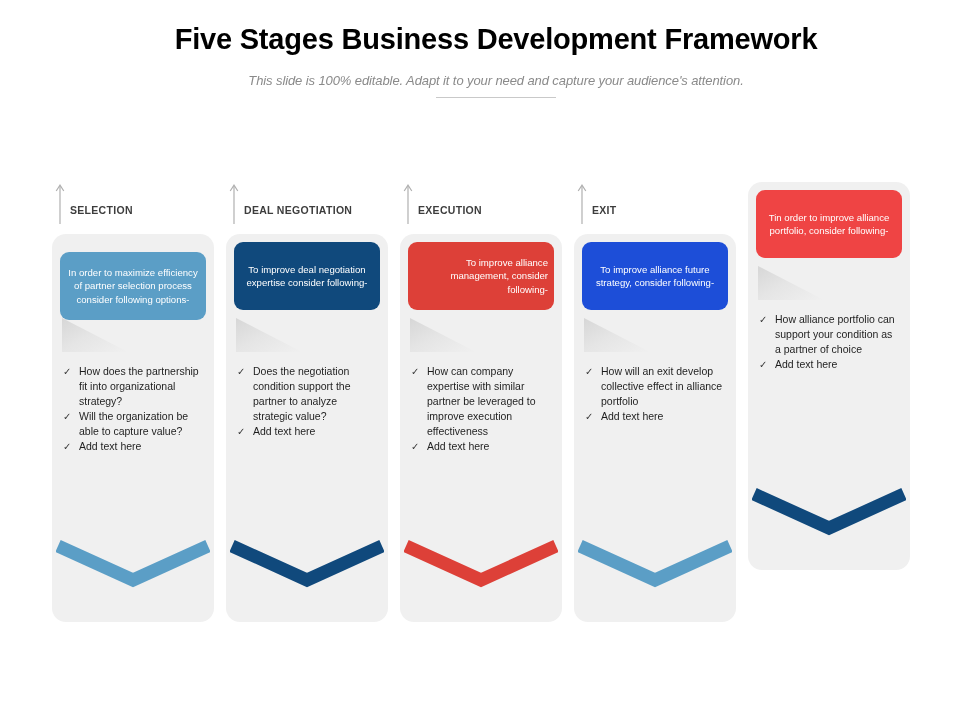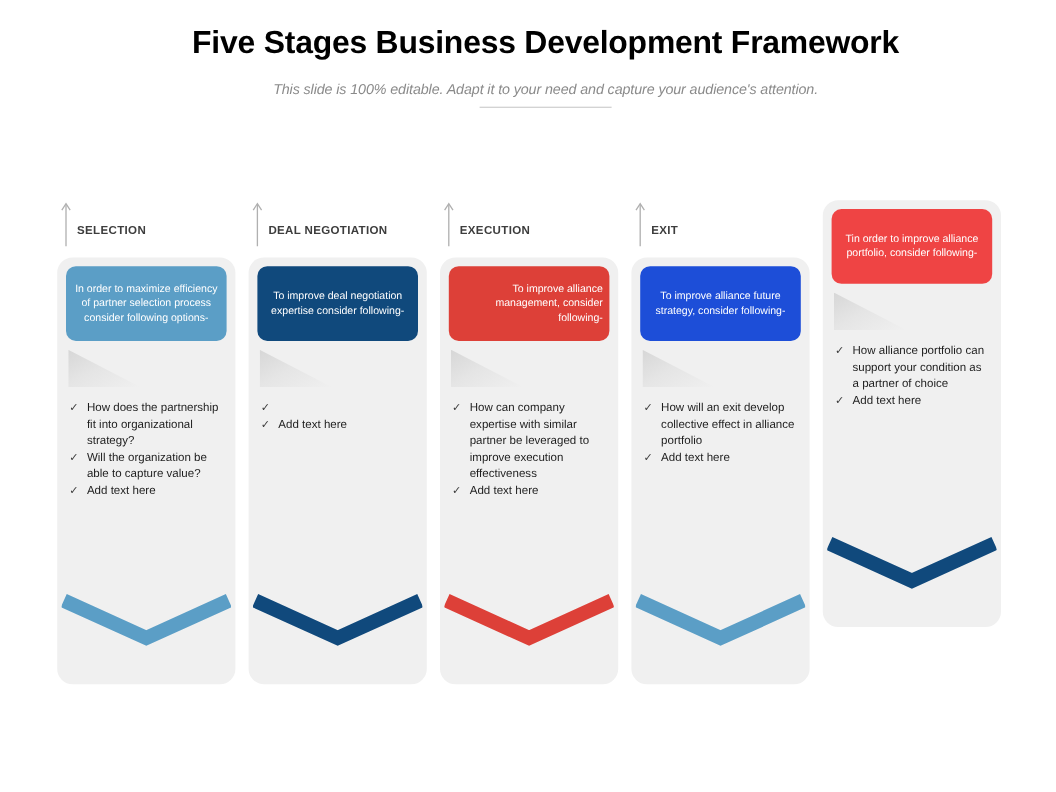--- a/index.html
+++ b/index.html
@@ -119,21 +119,21 @@
   <div class="columns" id="columns">
       <div class="col">
         <div class="stage-head">
           <svg class="arrow" viewBox="0 0 12 42">
             <line x1="6" y1="42" x2="6" y2="4" stroke="#b0b0b0" stroke-width="1.2"></line>
             <polyline points="2.2,9 6,3.2 9.8,9" fill="none" stroke="#b0b0b0" stroke-width="1.2"></polyline>
           </svg>
           <div class="stage-label">SELECTION</div>
         </div>
         <div class="card">
-          <div class="banner" style="background: rgb(91, 158, 198);">In order to maximize efficiency of partner selection  process  consider following options-</div>
+          <div class="banner" style="background: rgb(91, 158, 198); margin-top: 10px;">In order to maximize efficiency of partner selection  process  consider following options-</div>
           <div class="fold"></div>
           <div class="bullets">
             <div class="bullet">
               <span class="check">✓</span>
               <span class="btext">How does the partnership fit into organizational strategy?</span>
             </div>
             <div class="bullet">
               <span class="check">✓</span>
               <span class="btext">Will the organization be able to capture value?</span>
             </div>
@@ -154,20 +154,21 @@
             <polyline points="2.2,9 6,3.2 9.8,9" fill="none" stroke="#b0b0b0" stroke-width="1.2"></polyline>
           </svg>
           <div class="stage-label">DEAL NEGOTIATION</div>
         </div>
         <div class="card">
           <div class="banner" style="background: rgb(16, 73, 124);">To improve deal negotiation expertise consider following-</div>
           <div class="fold"></div>
           <div class="bullets">
             <div class="bullet">
               <span class="check">✓</span>
+              <span class="btext">Does the negotiation condition support the partner to analyze strategic value?</span>
             </div>
             <div class="bullet">
               <span class="check">✓</span>
               <span class="btext">Add text here</span>
             </div>
           </div>
           <svg class="chev" viewBox="0 0 154 48">
             <polyline points="2,6 77,40 152,6" fill="none" stroke="#10497C" stroke-width="13" stroke-linecap="butt" stroke-linejoin="miter"></polyline>
           </svg>
         </div>

